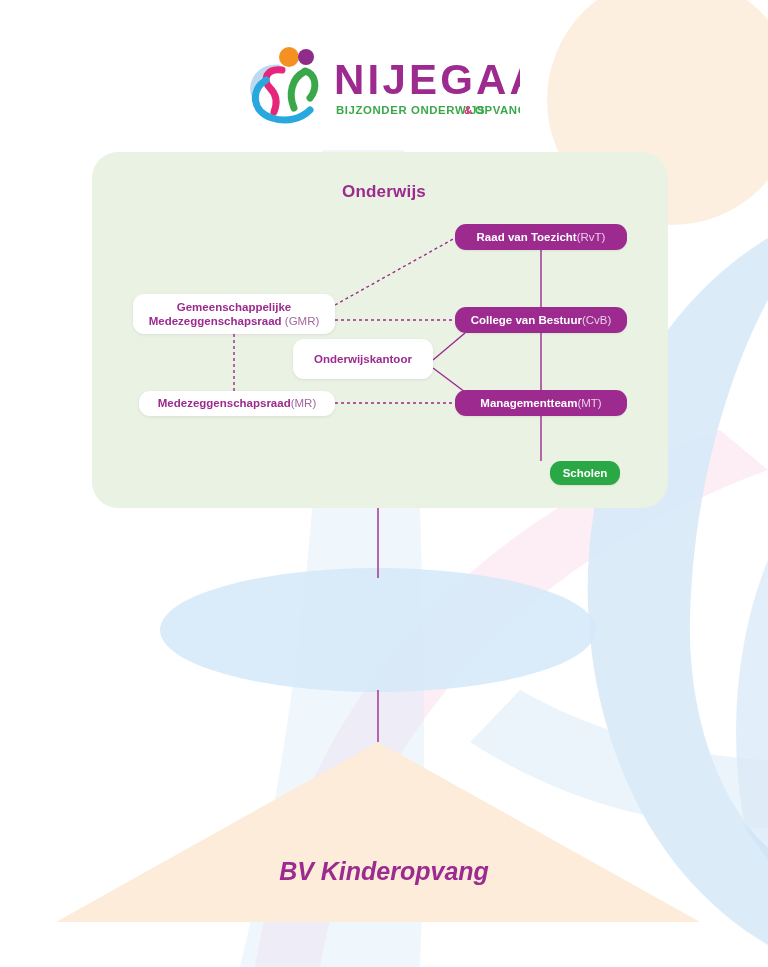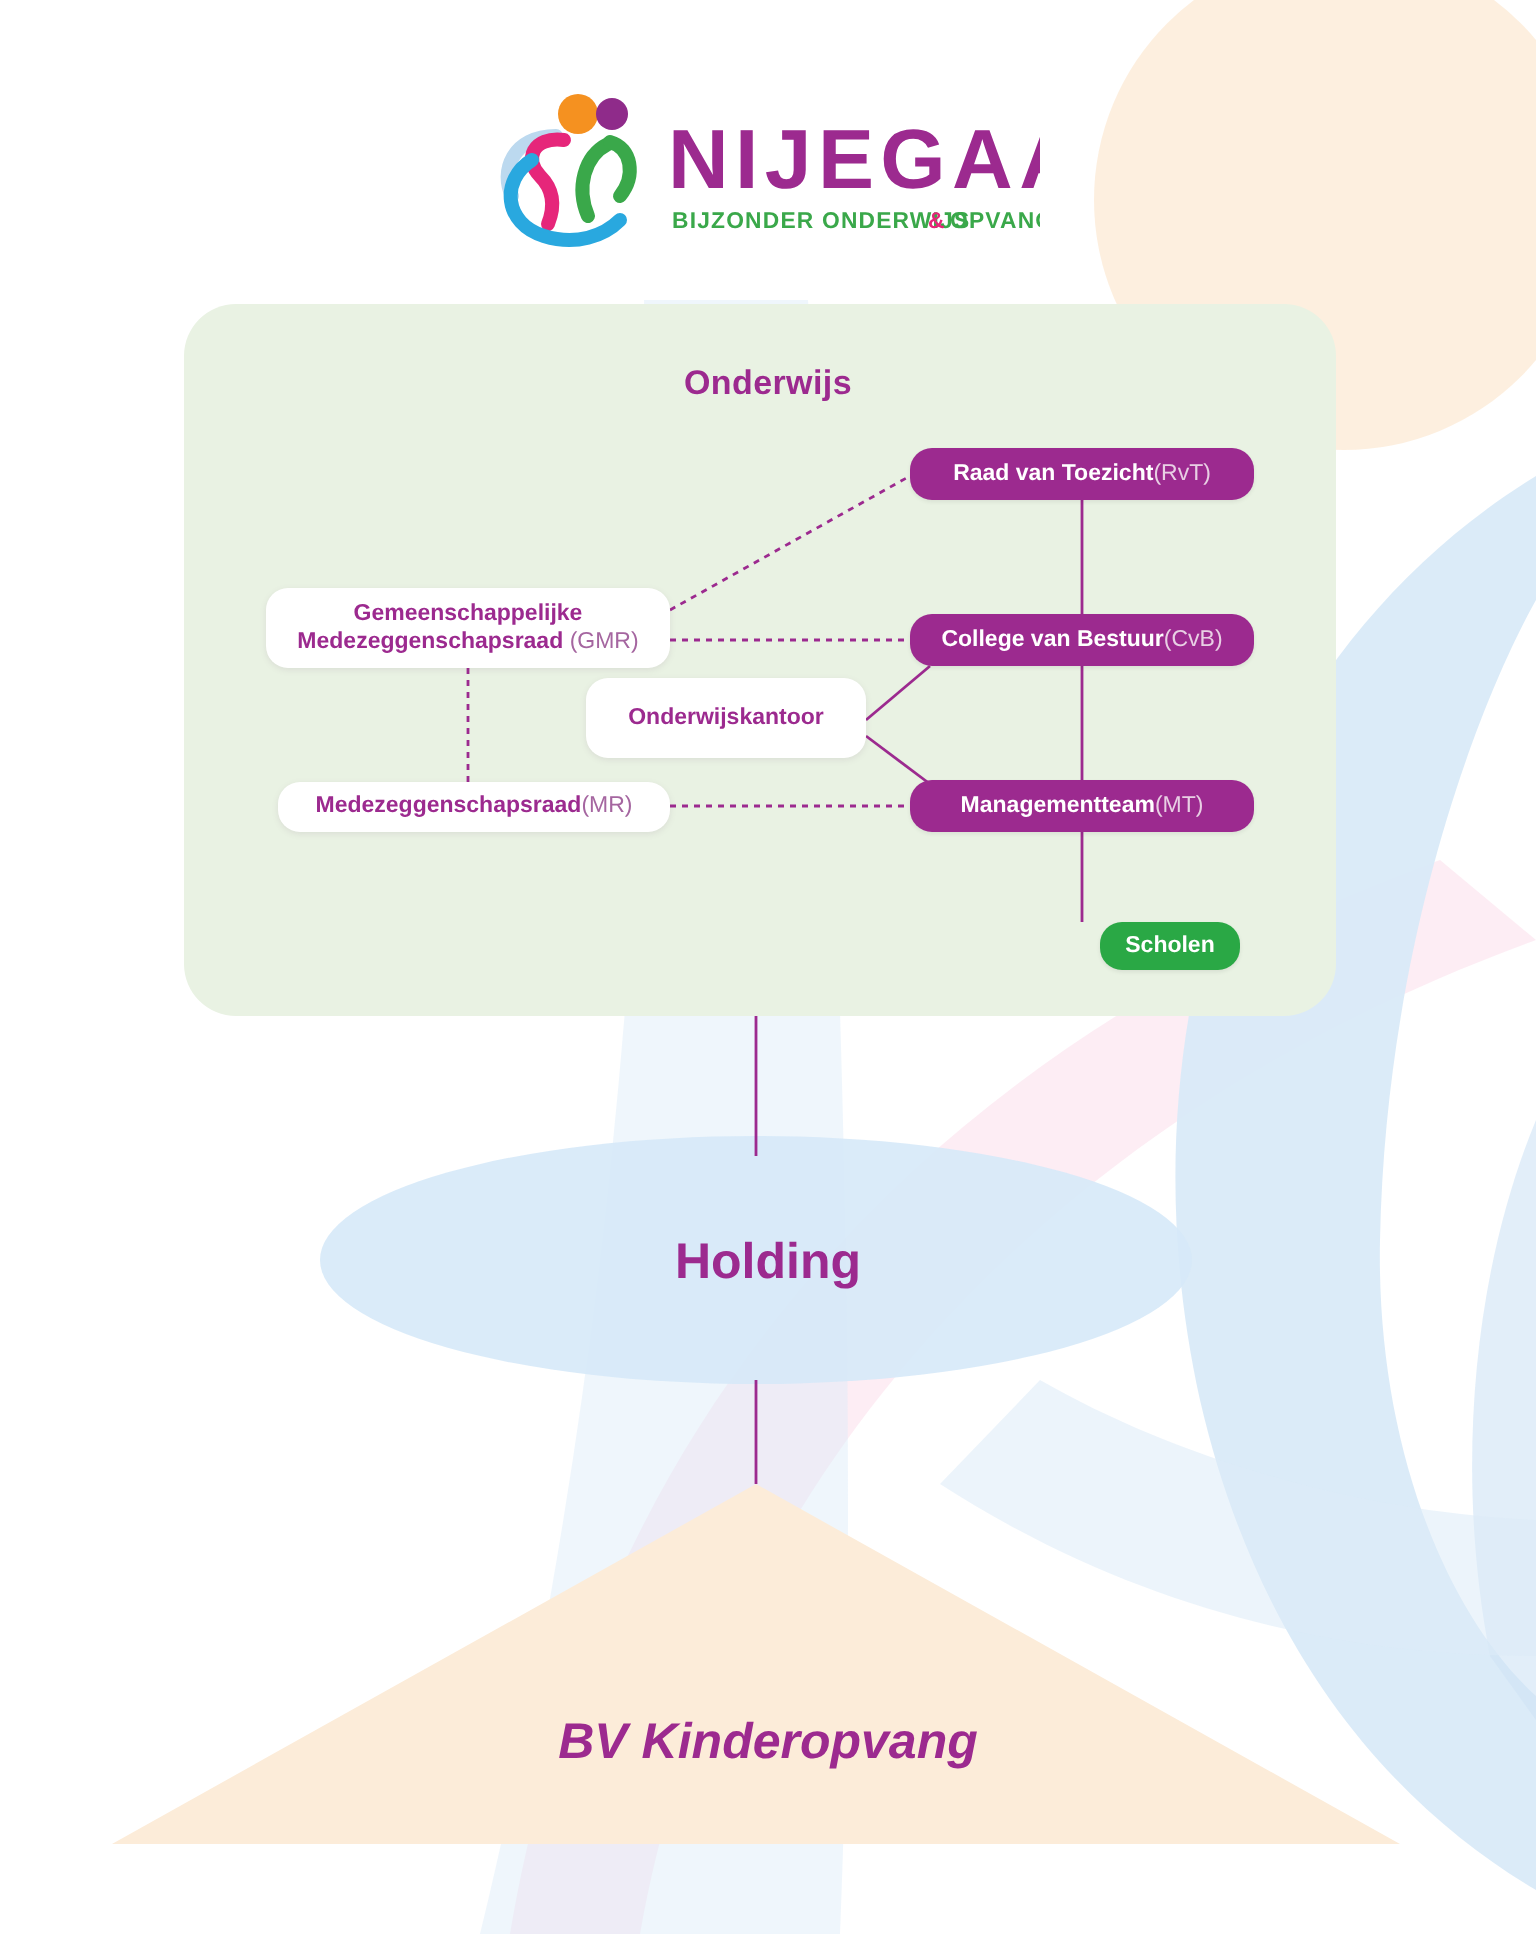--- a/index.html
+++ b/index.html
@@ -188,16 +188,15 @@
   </div>
 
   <div class="node node-white" id="node-kantoor">
     <span>Onderwijskantoor</span>
   </div>
 
   <div class="node node-green" id="node-scholen">
     <span>Scholen</span>
   </div>
 
-  <div class="section-label" id="label-holding">Holding</div>
   <div class="section-label" id="label-bv">BV Kinderopvang</div>
 
 </div>
 
 </body></html>

